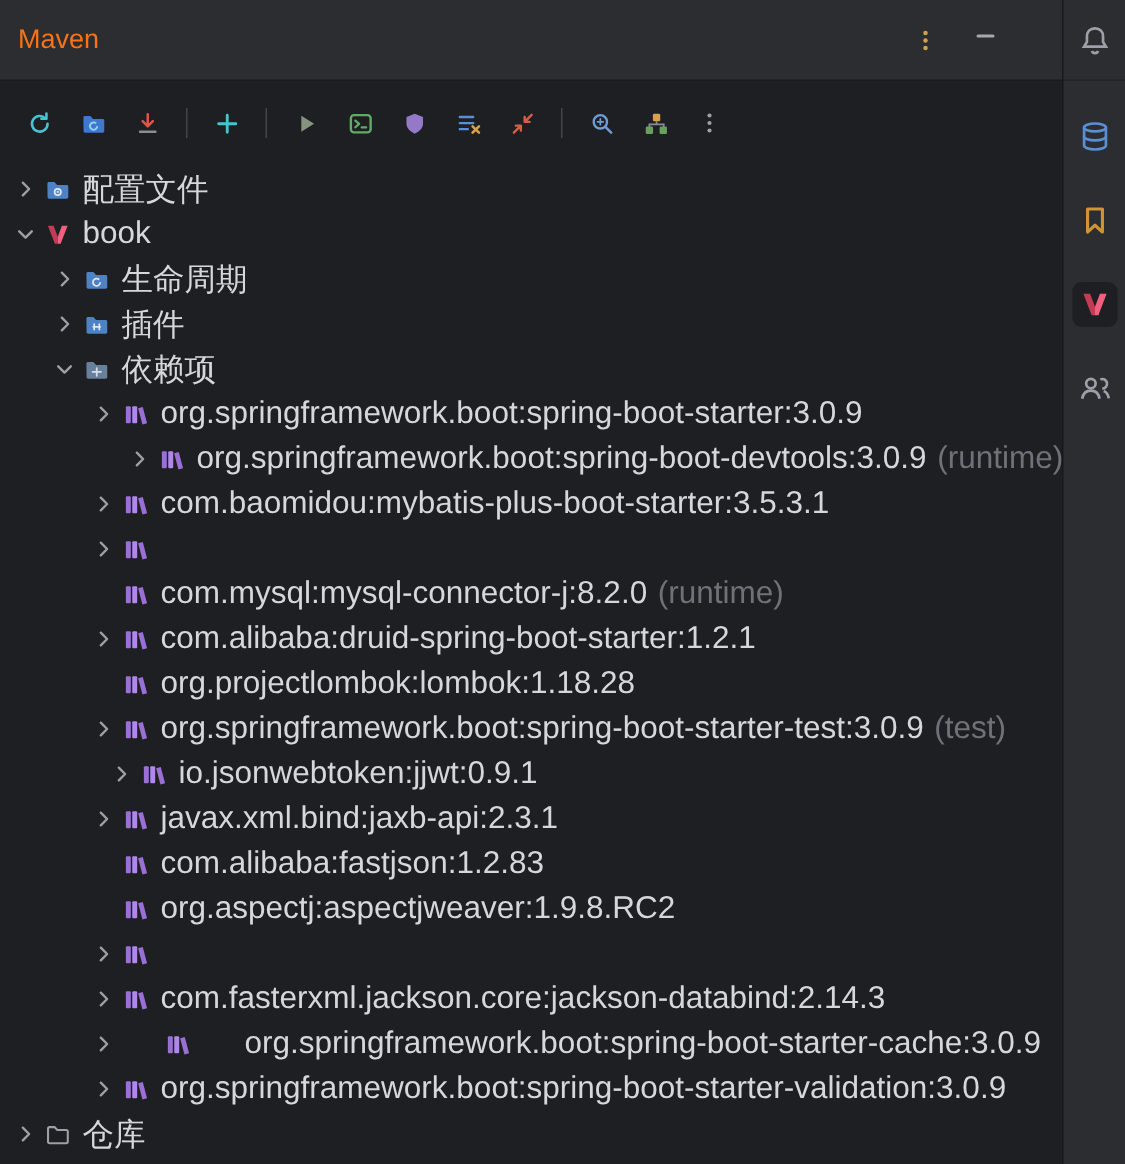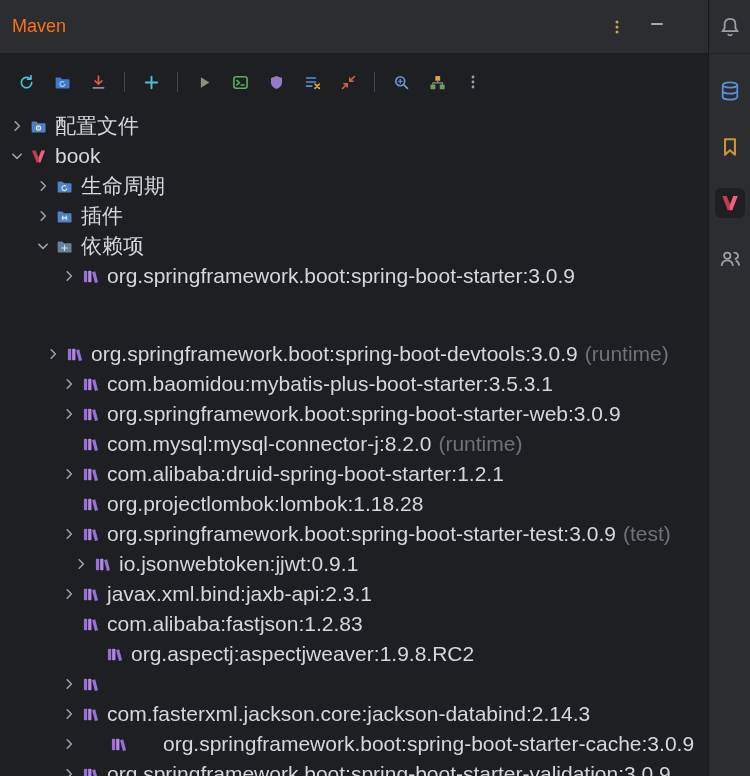--- a/index.html
+++ b/index.html
@@ -228,21 +228,21 @@
           </span>
           <span class="nodeicon">
             <svg width="17" height="17" viewBox="0 0 16 16">
               <rect x="1.8" y="2.6" width="3.1" height="10.8" rx="0.7" fill="#9a6fd6"></rect>
               <rect x="5.8" y="2.6" width="3.1" height="10.8" rx="0.7" fill="#b287ea"></rect>
               <path d="M9.5 3.9 l2.9 -.8 2.7 10.2 -2.9 .8 z" fill="#9a6fd6"></path>
             </svg>
           </span>
           <span class="label">org.springframework.boot:spring-boot-starter:3.0.9</span>
         </div>
-        <div class="row" style="padding-left: 42px; margin-top: 48px;">
+        <div class="row" style="padding-left: 82px;">
           <span class="chev">
             <svg width="16" height="16" viewBox="0 0 16 16">
               <path d="M6.2 3.8 L10.4 8 L6.2 12.2" fill="none" stroke="#9aa0a6" stroke-width="1.6" stroke-linecap="round" stroke-linejoin="round"></path>
             </svg>
           </span>
           <span class="nodeicon">
             <svg width="17" height="17" viewBox="0 0 16 16">
               <rect x="1.8" y="2.6" width="3.1" height="10.8" rx="0.7" fill="#9a6fd6"></rect>
               <rect x="5.8" y="2.6" width="3.1" height="10.8" rx="0.7" fill="#b287ea"></rect>
               <path d="M9.5 3.9 l2.9 -.8 2.7 10.2 -2.9 .8 z" fill="#9a6fd6"></path>
@@ -272,21 +272,20 @@
               <path d="M6.2 3.8 L10.4 8 L6.2 12.2" fill="none" stroke="#9aa0a6" stroke-width="1.6" stroke-linecap="round" stroke-linejoin="round"></path>
             </svg>
           </span>
           <span class="nodeicon">
             <svg width="17" height="17" viewBox="0 0 16 16">
               <rect x="1.8" y="2.6" width="3.1" height="10.8" rx="0.7" fill="#9a6fd6"></rect>
               <rect x="5.8" y="2.6" width="3.1" height="10.8" rx="0.7" fill="#b287ea"></rect>
               <path d="M9.5 3.9 l2.9 -.8 2.7 10.2 -2.9 .8 z" fill="#9a6fd6"></path>
             </svg>
           </span>
-          <span class="label">org.springframework.boot:spring-boot-starter-web:3.0.9</span>
         </div>
         <div class="row" style="padding-left: 58px;">
           <span class="chev"></span>
           <span class="nodeicon">
             <svg width="17" height="17" viewBox="0 0 16 16">
               <rect x="1.8" y="2.6" width="3.1" height="10.8" rx="0.7" fill="#9a6fd6"></rect>
               <rect x="5.8" y="2.6" width="3.1" height="10.8" rx="0.7" fill="#b287ea"></rect>
               <path d="M9.5 3.9 l2.9 -.8 2.7 10.2 -2.9 .8 z" fill="#9a6fd6"></path>
             </svg>
           </span>
@@ -369,21 +368,21 @@
           <span class="chev"></span>
           <span class="nodeicon">
             <svg width="17" height="17" viewBox="0 0 16 16">
               <rect x="1.8" y="2.6" width="3.1" height="10.8" rx="0.7" fill="#9a6fd6"></rect>
               <rect x="5.8" y="2.6" width="3.1" height="10.8" rx="0.7" fill="#b287ea"></rect>
               <path d="M9.5 3.9 l2.9 -.8 2.7 10.2 -2.9 .8 z" fill="#9a6fd6"></path>
             </svg>
           </span>
           <span class="label">com.alibaba:fastjson:1.2.83</span>
         </div>
-        <div class="row" style="padding-left: 82px;">
+        <div class="row" style="padding-left: 58px;">
           <span class="chev"></span>
           <span class="nodeicon">
             <svg width="17" height="17" viewBox="0 0 16 16">
               <rect x="1.8" y="2.6" width="3.1" height="10.8" rx="0.7" fill="#9a6fd6"></rect>
               <rect x="5.8" y="2.6" width="3.1" height="10.8" rx="0.7" fill="#b287ea"></rect>
               <path d="M9.5 3.9 l2.9 -.8 2.7 10.2 -2.9 .8 z" fill="#9a6fd6"></path>
             </svg>
           </span>
           <span class="label">org.aspectj:aspectjweaver:1.9.8.RC2</span>
         </div>

